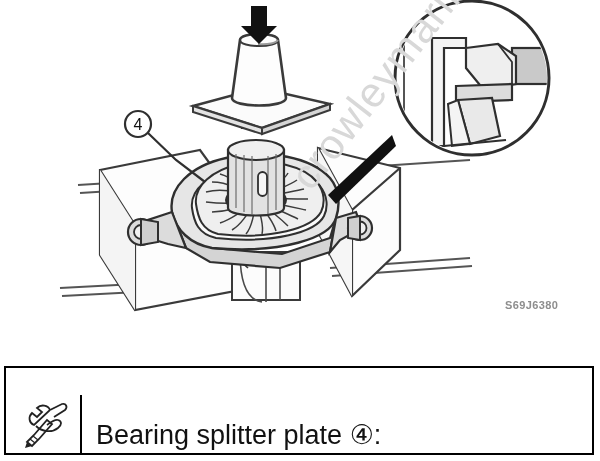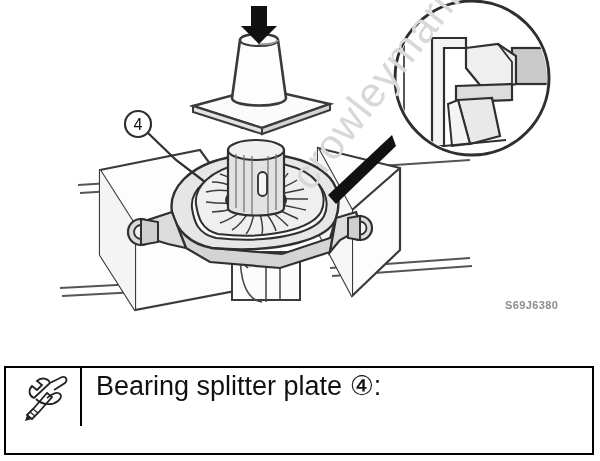--- a/index.html
+++ b/index.html
@@ -16,21 +16,21 @@
              font-size:42px;font-weight:400;color:#d8d8d8;
              letter-spacing:1px;white-space:nowrap;
              transform:rotate(-52deg);transform-origin:left center;}
 
   #partcode{position:absolute;left:505px;top:299px;
             font-size:11px;font-weight:bold;color:#8d8d8d;
             letter-spacing:.4px;white-space:nowrap;}
 
   #caption-box{position:absolute;left:4px;top:366px;width:590px;height:89px;
                border:2.5px solid #000;background:#fff;box-sizing:border-box;
-               display:flex;align-items:flex-start;}
+               display:flex;align-items:flex-end;}
   #icon-cell{width:74px;flex:0 0 74px;border-right:2.5px solid #000;
              display:flex;align-items:center;justify-content:center;}
   #text-cell{flex:1 1 auto;display:flex;flex-direction:column;
              justify-content:center;padding-left:14px;}
   .capline{font-size:27px;line-height:36px;color:#111;white-space:nowrap;}
 </style>
 </head>
 <body>
 
 <div id="root">

